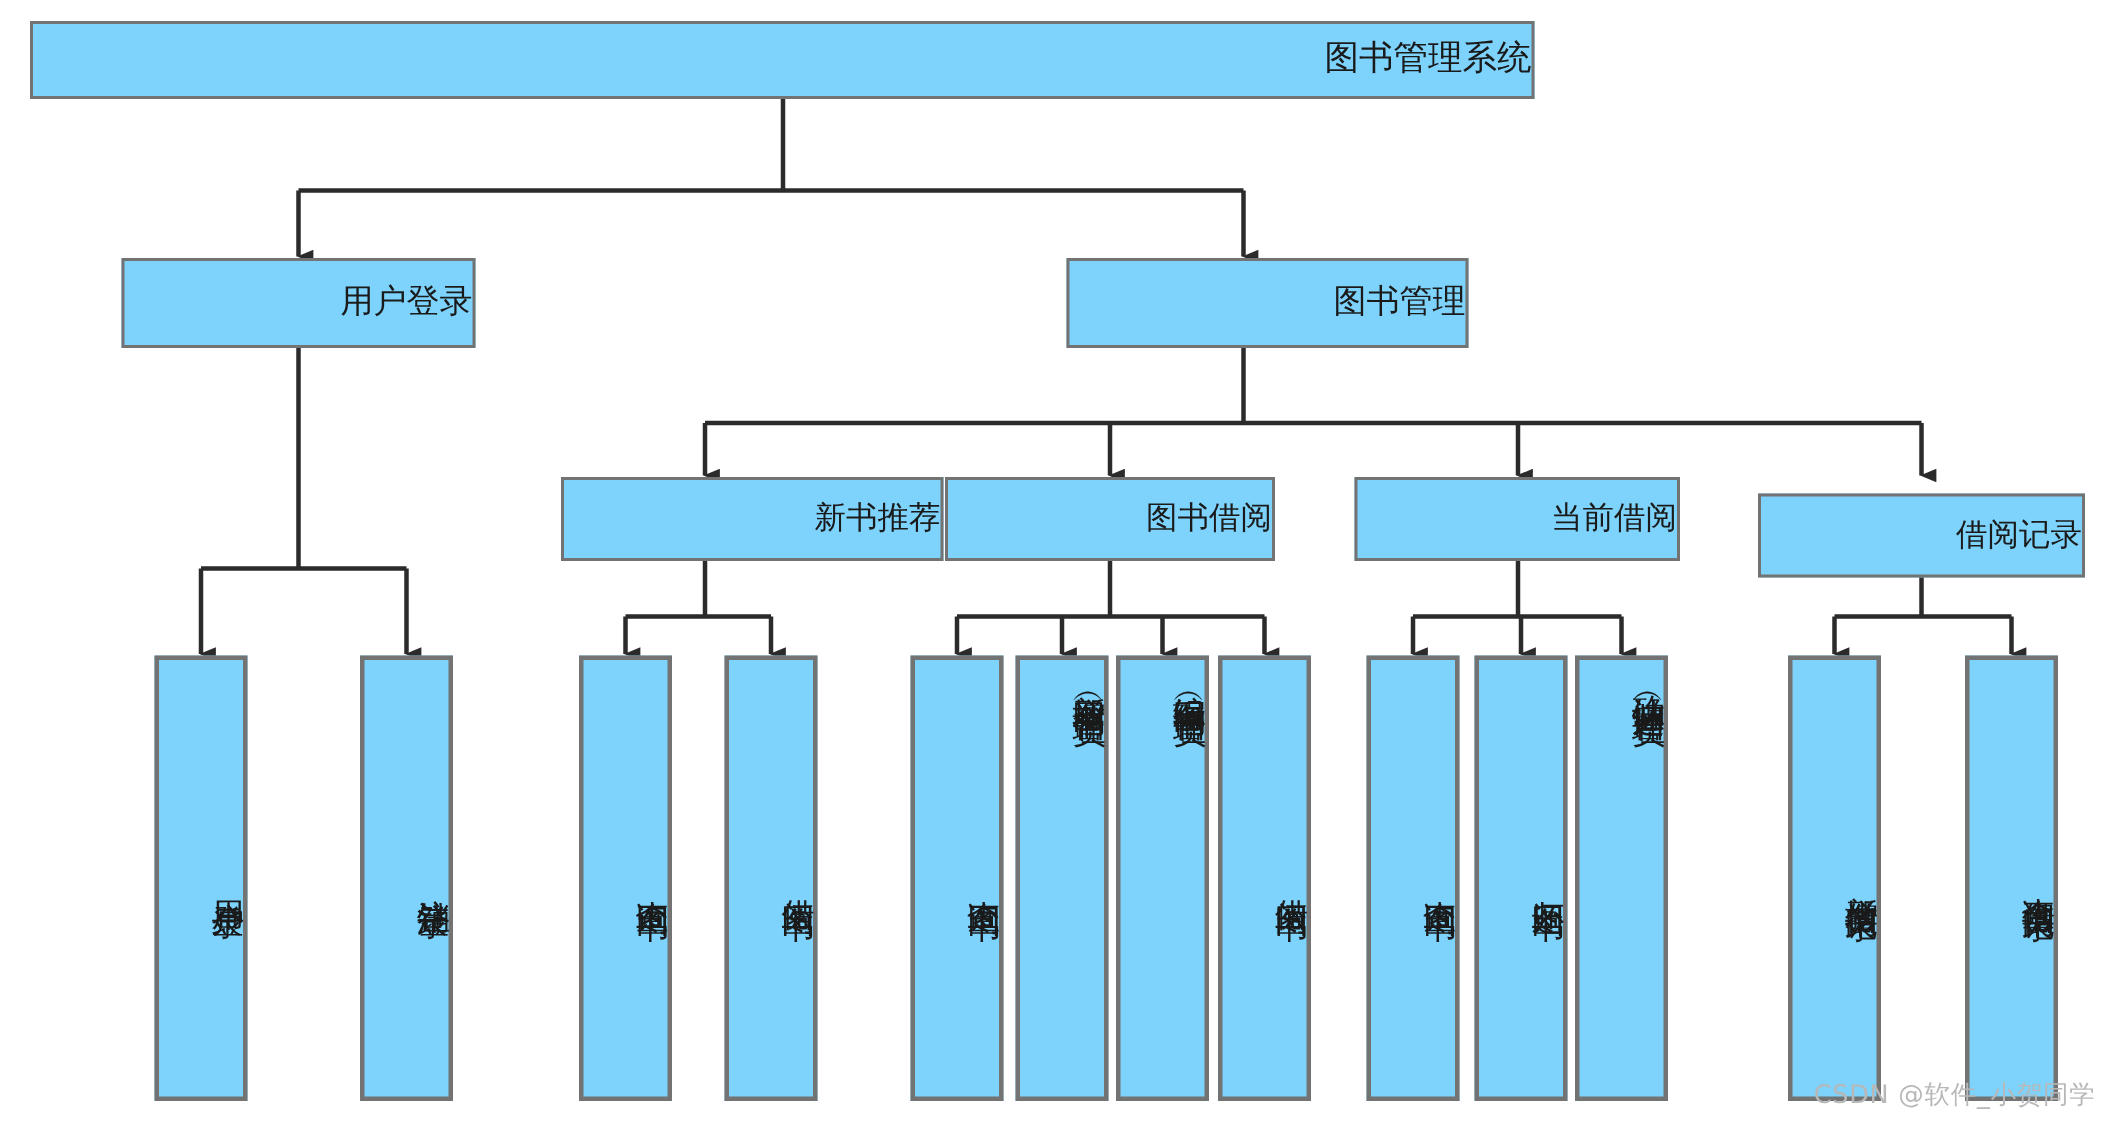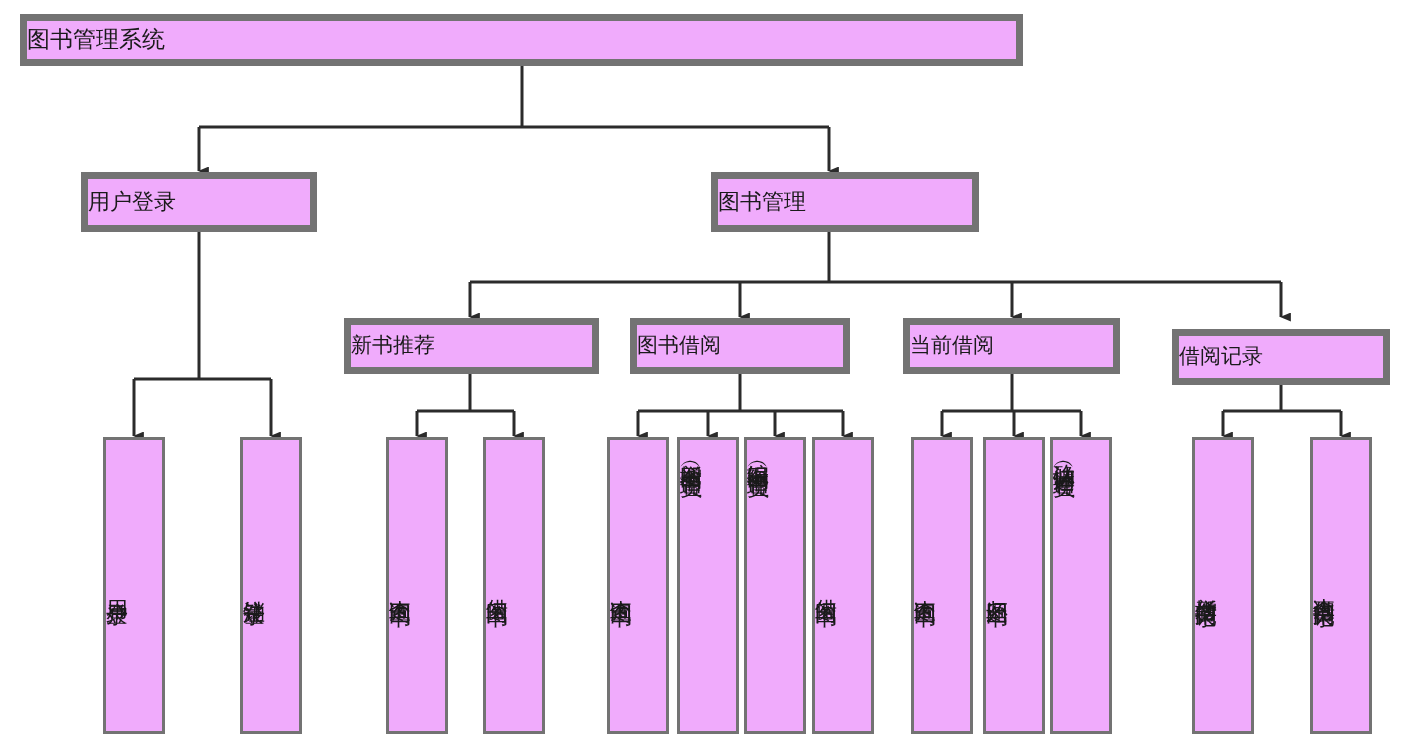--- a/index.html
+++ b/index.html
@@ -21,25 +21,25 @@
     position: absolute;
     left: 0;
     top: 0;
     width: 1405px;
     height: 747px;
     pointer-events: none;
   }
   .node {
     position: absolute;
     box-sizing: border-box;
-    background: #f0abfc;
-    border: 7px solid #737373;
+    background: #7dd3fc;
+    border: 2px solid #737373;
     display: flex;
     align-items: center;
-    justify-content: flex-start;
+    justify-content: flex-end;
     color: #1a1a1a;
     z-index: 2;
   }
   .node .label {
     display: block;
     text-align: center;
     line-height: 1.12;
     white-space: nowrap;
   }
   .node-root .label { font-size: 23px; }
@@ -125,21 +125,21 @@
   <div id="nodes">
       <div class="node node-root" style="left: 20px; top: 14px; width: 1003px; height: 52px;">
         <span class="label">图书管理系统</span>
       </div>
       <div class="node node-l2" style="left: 81px; top: 172px; width: 236px; height: 60px;">
         <span class="label">用户登录</span>
       </div>
       <div class="node node-l2" style="left: 711px; top: 172px; width: 268px; height: 60px;">
         <span class="label">图书管理</span>
       </div>
-      <div class="node node-l3" style="left: 344px; top: 318px; width: 255px; height: 56px;">
+      <div class="node node-l3" style="left: 374px; top: 318px; width: 255px; height: 56px;">
         <span class="label">新书推荐</span>
       </div>
       <div class="node node-l3" style="left: 630px; top: 318px; width: 220px; height: 56px;">
         <span class="label">图书借阅</span>
       </div>
       <div class="node node-l3" style="left: 903px; top: 318px; width: 217px; height: 56px;">
         <span class="label">当前借阅</span>
       </div>
       <div class="node node-l3" style="left: 1172px; top: 329px; width: 218px; height: 56px;">
         <span class="label">借阅记录</span>
@@ -178,14 +178,15 @@
         <span class="label">确认归还（管理员）</span>
       </div>
       <div class="node node-leaf align-mid" style="left: 1192px; top: 437px; width: 62px; height: 297px;">
         <span class="label">新增借阅记录</span>
       </div>
       <div class="node node-leaf align-mid" style="left: 1310px; top: 437px; width: 62px; height: 297px;">
         <span class="label">查询借阅记录</span>
       </div>
     </div>
 
+  <div id="watermark">CSDN @软件_小贺同学</div>
 
 </div>
 
 </body></html>

